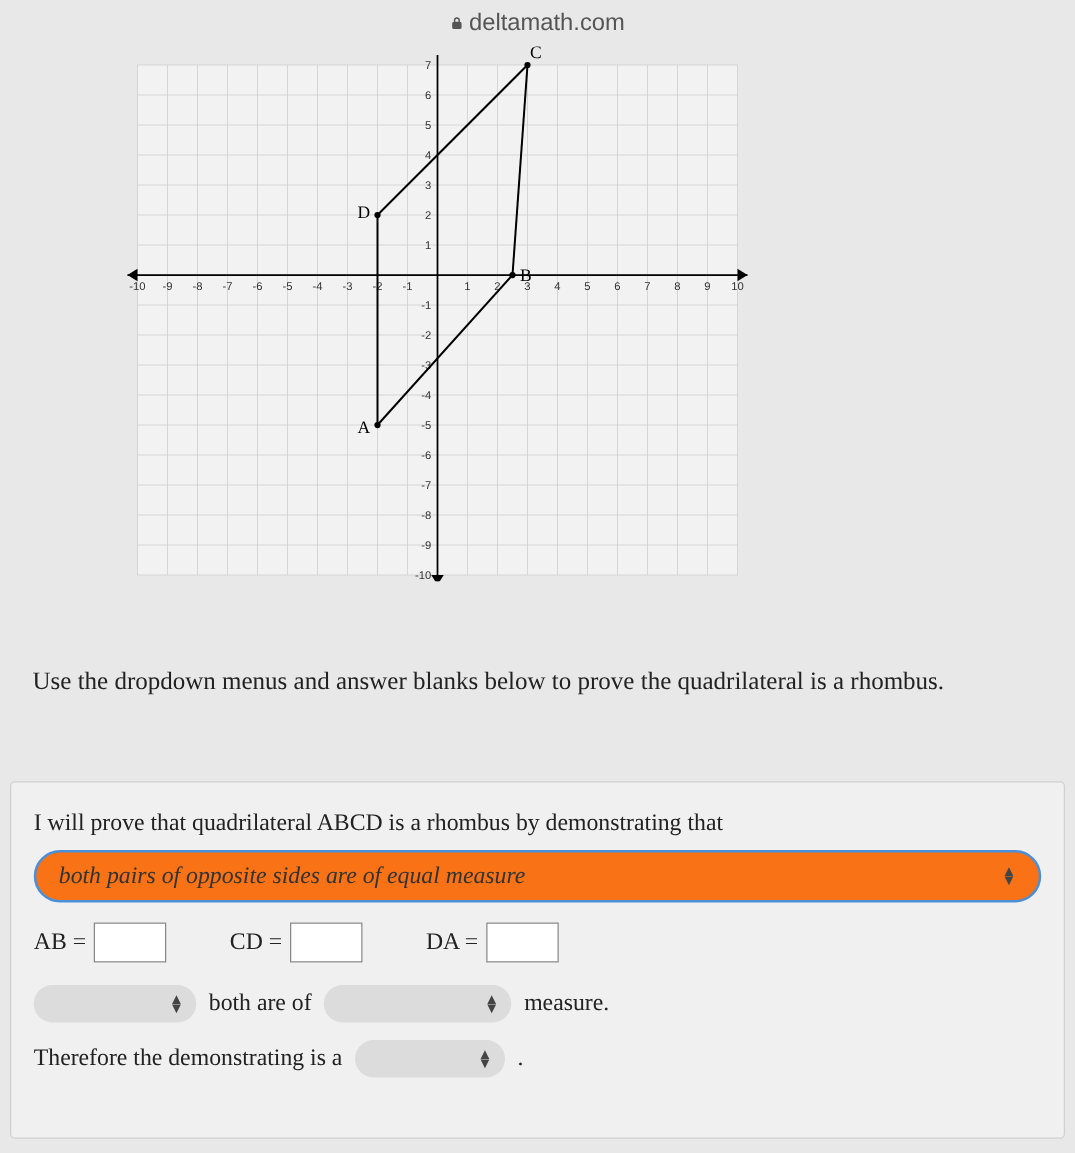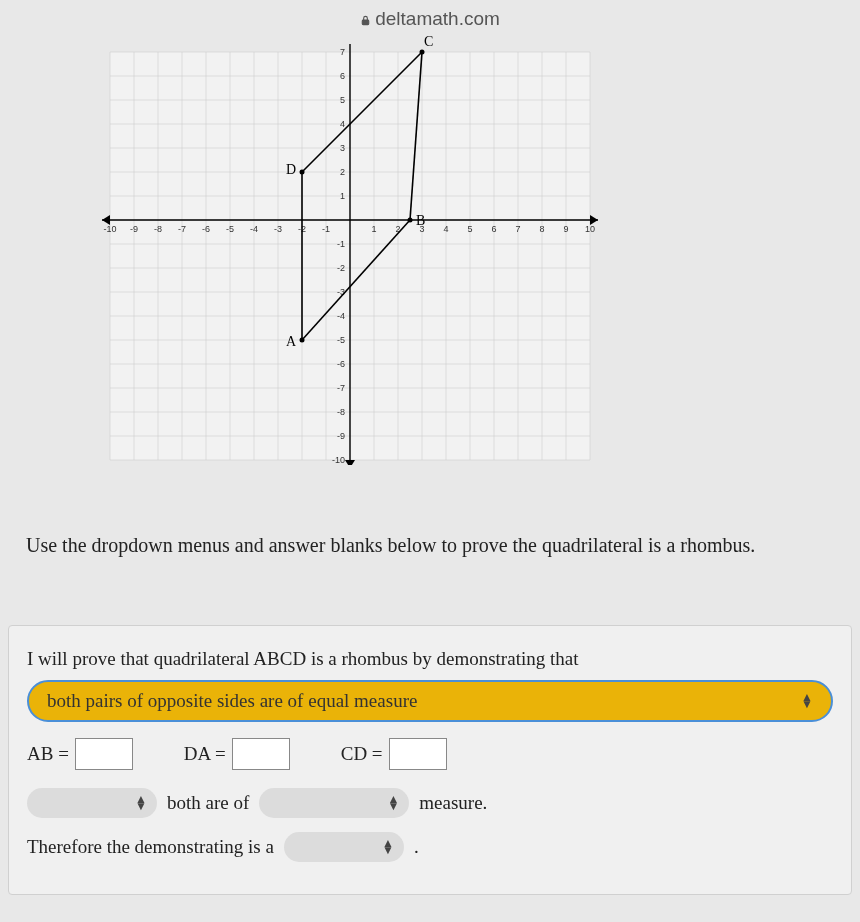--- a/index.html
+++ b/index.html
@@ -44,36 +44,37 @@
       margin-left: 14px;
     }
     .answer-box {
       position: absolute;
       top: 625px;
       left: 8px;
       right: 8px;
       background: #f0f0f0;
       border: 1px solid #d0d0d0;
       border-radius: 4px;
-      padding: 22px 18px 18px 18px;
+      padding: 22px 18px 34px 18px;
       font-size: 19px;
       color: #222;
     }
     .intro-line { margin-bottom: 10px; }
     .dropdown-wide {
       display: flex;
       align-items: center;
       justify-content: space-between;
       border: 2px solid #4a8fd8;
       border-radius: 22px;
       padding: 8px 18px;
-      background: #eab308;
+      background: #f97316;
       font-size: 19px;
       color: #333;
       margin-bottom: 16px;
+      font-style: italic;
     }
     .chevrons {
       font-family: Arial, sans-serif;
       font-size: 12px;
       line-height: 7px;
       color: #444;
       display: flex;
       flex-direction: column;
     }
     .row {
@@ -241,25 +242,25 @@
         <span>▼</span>
       </span>
   </div>
 
   <div class="row">
     <div class="eq-group">
       <span>AB =</span>
       <div class="val-input"></div>
     </div>
     <div class="eq-group">
-      <span>DA =</span>
+      <span>CD =</span>
       <div class="val-input"></div>
     </div>
     <div class="eq-group">
-      <span>CD =</span>
+      <span>DA =</span>
       <div class="val-input"></div>
     </div>
   </div>
 
   <div class="flow-row">
     <span class="pill small">
       <span class="chevrons">
           <span>▲</span>
           <span>▼</span>
         </span>

